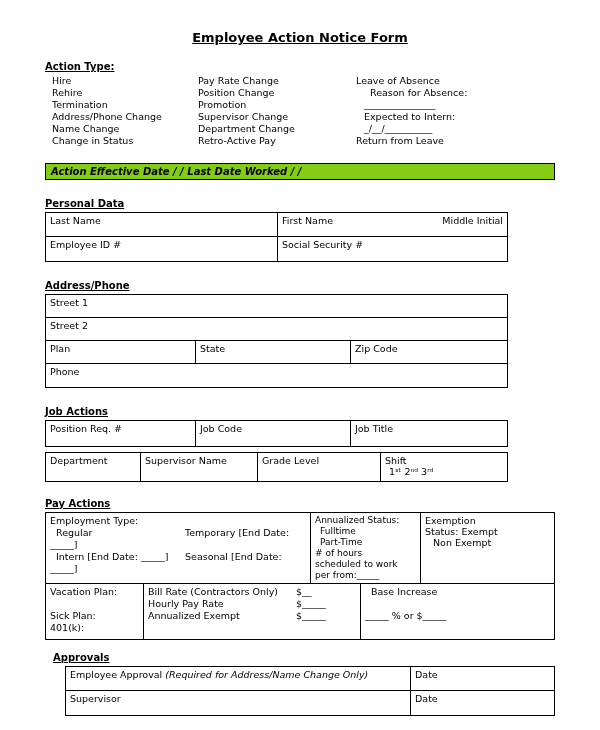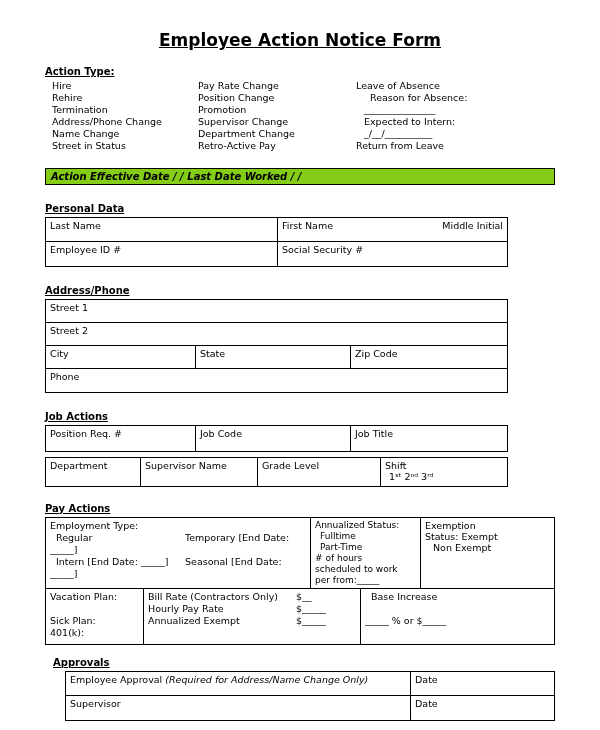--- a/index.html
+++ b/index.html
@@ -1,20 +1,20 @@
 <!DOCTYPE html>
 <html><head>
 <meta charset="utf-8">
 <style>
   * { margin:0; padding:0; box-sizing:border-box; }
   html,body { width:600px; height:730px; background:#ffffff; }
   body { font-family:"DejaVu Sans", sans-serif; color:#000; font-size:9.5px; }
   .page { padding:30px 45px 0 45px; }
 
-  .title { text-align:center; font-weight:bold; font-size:17px; text-decoration:underline; margin-bottom:16px; }
+  .title { text-align:center; font-weight:bold; font-size:13px; text-decoration:underline; margin-bottom:16px; }
   .sec-heading { font-weight:bold; text-decoration:underline; font-size:10px; margin-bottom:3px; }
 
   
   .action-cols { display:flex; margin-top:2px; margin-bottom:16px; }
   .action-col { line-height:12px; }
   .action-col.c1 { width:153px; padding-left:7px; }
   .action-col.c2 { width:158px; }
   .action-col.c3 { flex:1; }
   .ind14 { padding-left:14px; }
   .ind8  { padding-left:8px; }
@@ -87,21 +87,21 @@
 
   <div>
     <div class="sec-heading">Action Type:</div>
     <div class="action-cols">
       <div class="action-col c1">
         <div>Hire</div>
         <div>Rehire</div>
         <div>Termination</div>
         <div>Address/Phone Change</div>
         <div>Name Change</div>
-        <div>Street in Status</div>
+        <div>Change in Status</div>
       </div>
       <div class="action-col c2">
         <div>Pay Rate Change</div>
         <div>Position Change</div>
         <div>Promotion</div>
         <div>Supervisor Change</div>
         <div>Department Change</div>
         <div>Retro-Active Pay</div>
       </div>
       <div class="action-col c3">
@@ -137,21 +137,21 @@
   <div>
     <div class="sec-heading">Address/Phone</div>
     <div class="tbl mb18">
       <div class="trow arow">
         <div class="cell a-full">Street 1</div>
       </div>
       <div class="trow arow">
         <div class="cell a-full">Street 2</div>
       </div>
       <div class="trow arow">
-        <div class="cell a-city">City</div>
+        <div class="cell a-city">Plan</div>
         <div class="cell a-state">State</div>
         <div class="cell a-zip">Zip Code</div>
       </div>
       <div class="trow arow">
         <div class="cell a-full">Phone</div>
       </div>
     </div>
   </div>
 
   <div>

